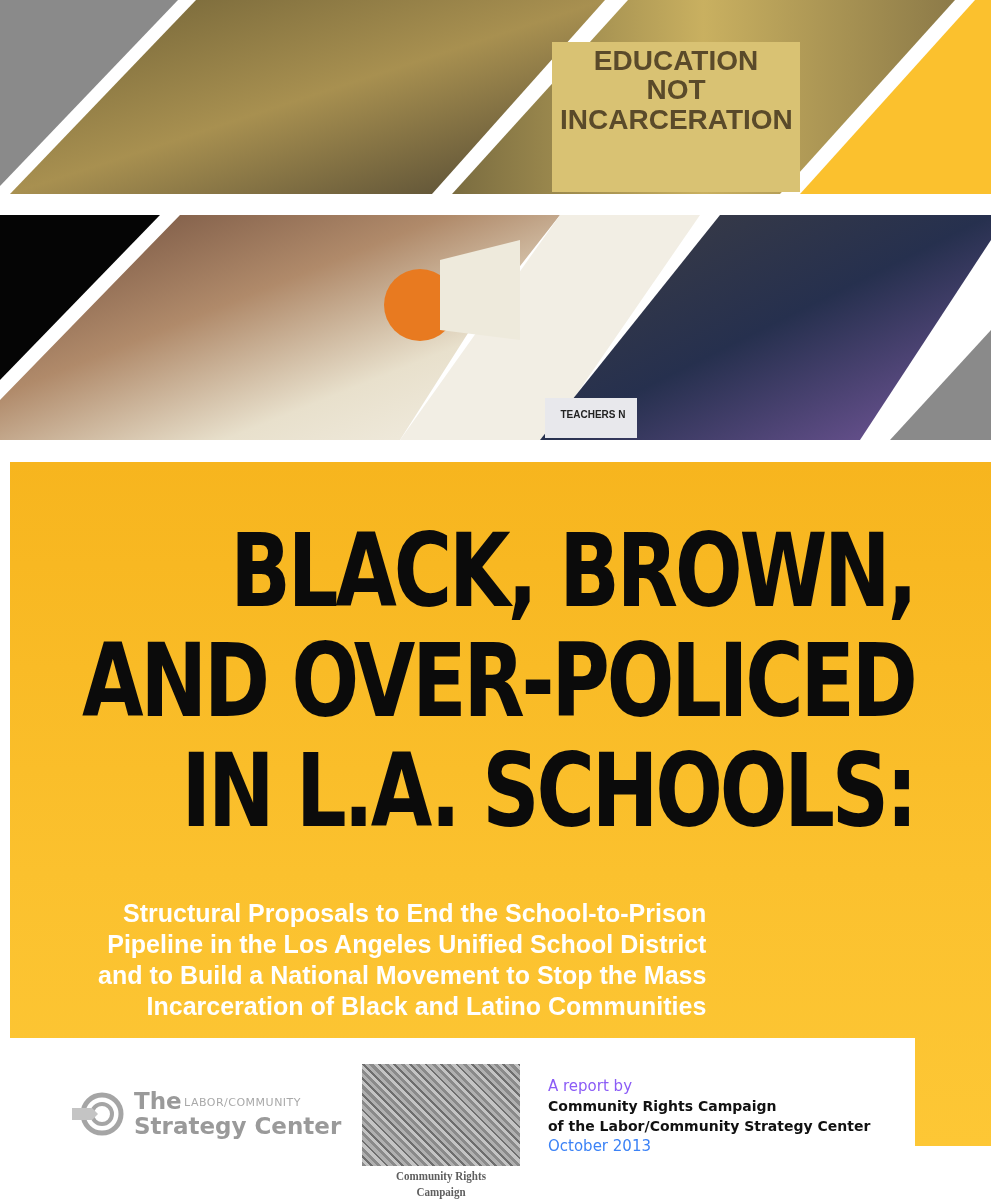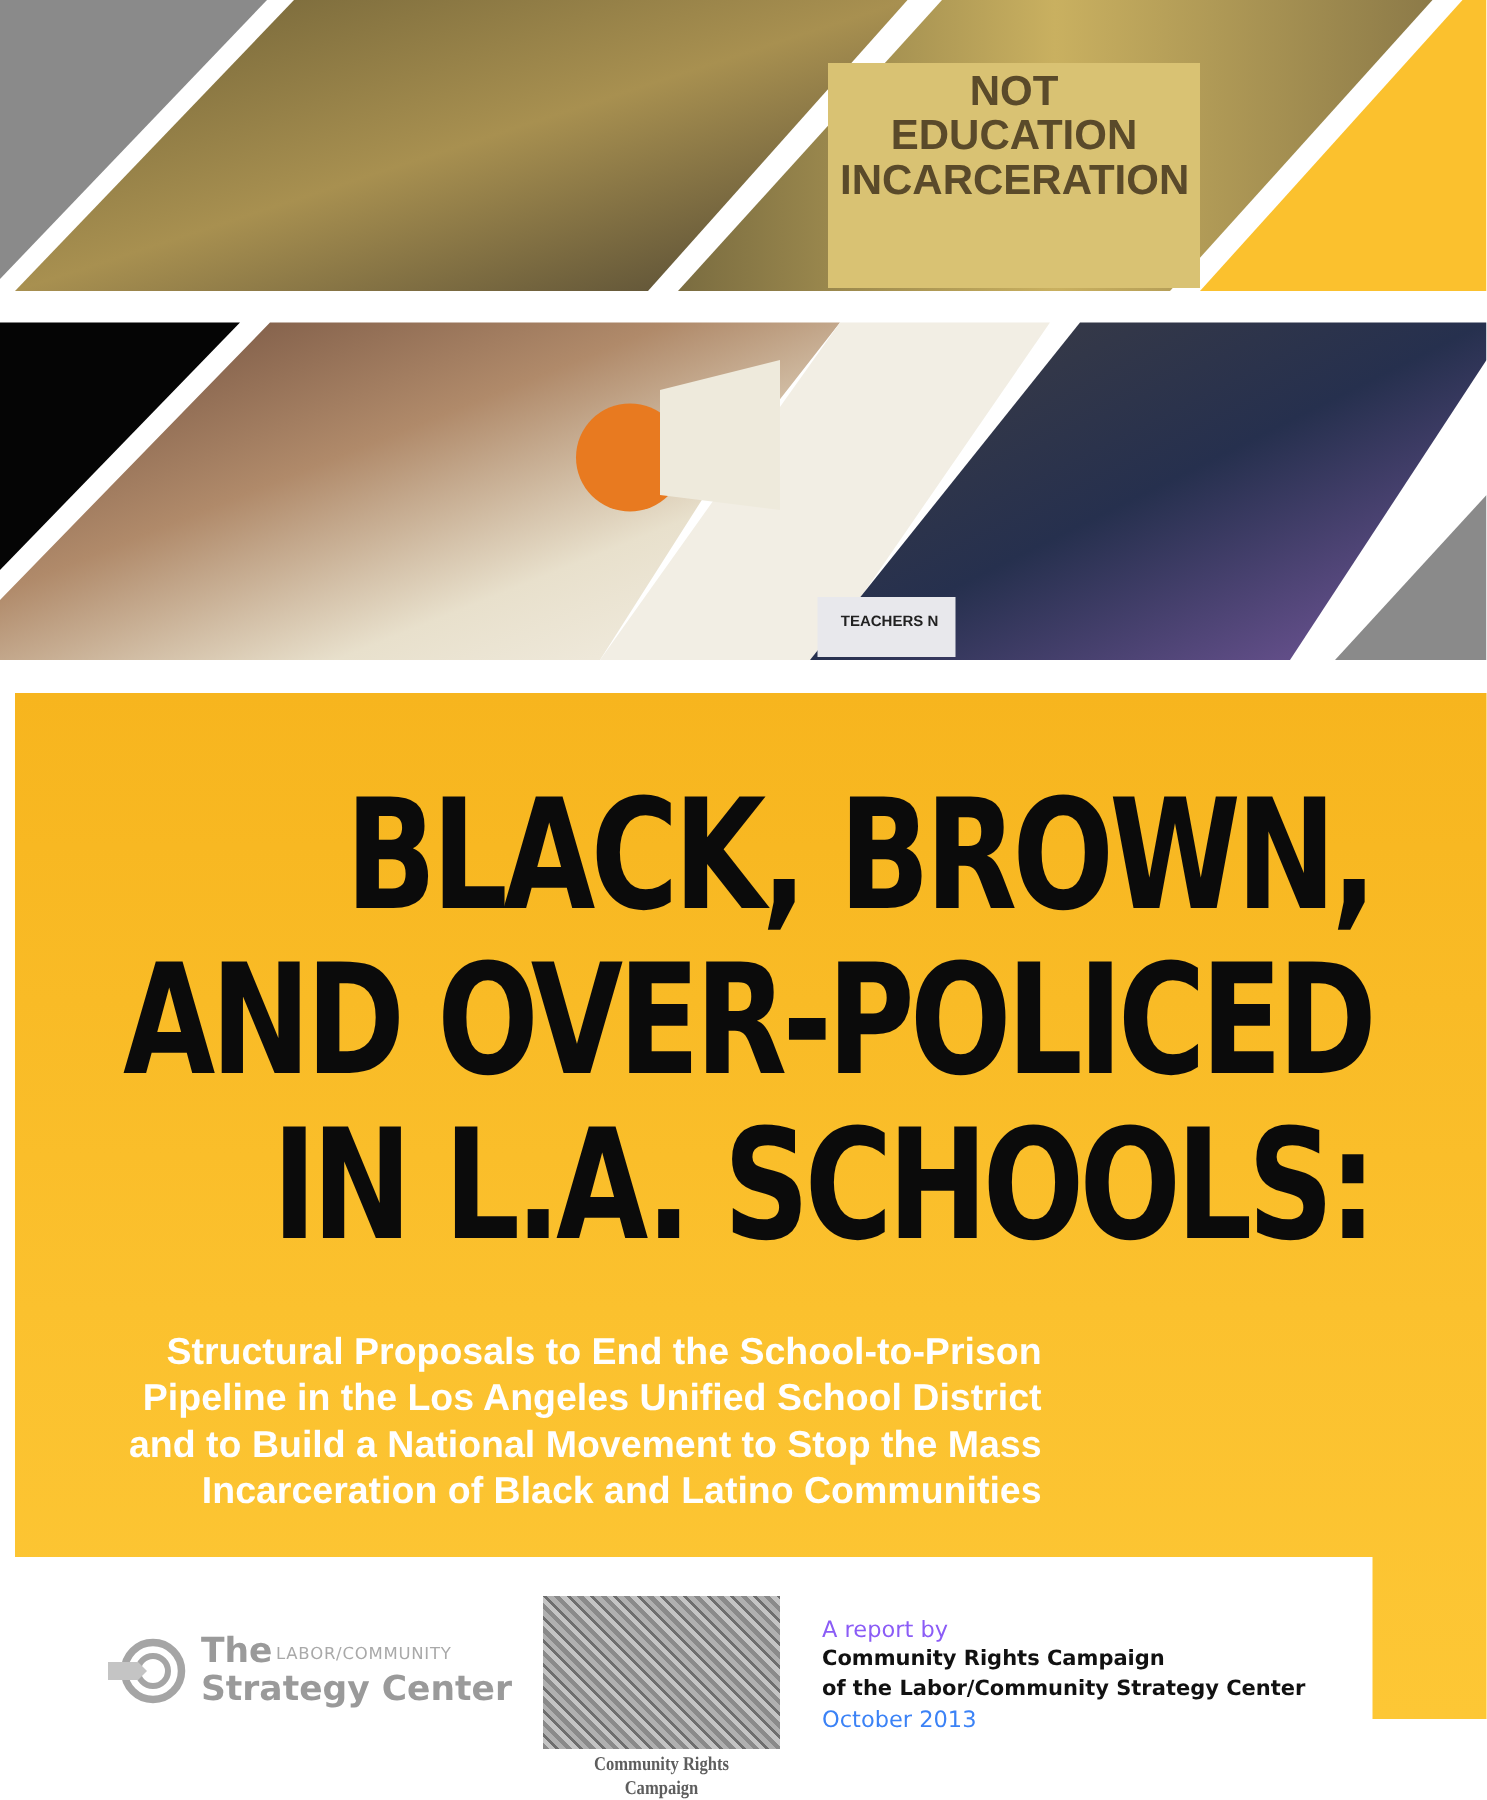--- a/index.html
+++ b/index.html
@@ -2,21 +2,21 @@
 <html><head>
 <meta charset="utf-8">
 <style>
   html, body { margin:0; padding:0; }
   body { width:991px; height:1200px; position:relative; background:#ffffff; overflow:hidden; font-family:"Liberation Sans", sans-serif; }
   .collage { position:absolute; left:0; top:0; width:991px; height:462px; }
   .collage svg { display:block; }
   .sign-text { position:absolute; font-family:"Liberation Sans", sans-serif; font-weight:bold; color:#5a4a2a; text-align:center; line-height:1.05; }
   .yellow-band { position:absolute; left:10px; top:462px; width:991px; height:684px; background:linear-gradient(180deg,#f7b51e 0%,#fbc12e 60%,#fdc735 100%);text-align:right; }
   .title { position:absolute; left:72px; top:54px; margin:0; font-family:"DejaVu Sans", sans-serif; font-weight:bold; font-size:102px; line-height:110px; letter-spacing:-4px; transform:scaleX(0.78); transform-origin:left top; color:#0b0b0b; white-space:nowrap; }
-  .subtitle { position:absolute; left:72px; top:420px; margin:4px; font-family:"Liberation Sans", sans-serif; font-weight:bold; font-size:25px; line-height:31px; color:#ffffff; white-space:nowrap; }
+  .subtitle { position:absolute; left:72px; top:420px; margin:16px; font-family:"Liberation Sans", sans-serif; font-weight:bold; font-size:25px; line-height:31px; color:#ffffff; white-space:nowrap; }
   .footer { position:absolute; left:0; top:1038px; width:915px; height:162px; background:#ffffff; }
   .lcsc-logo { position:absolute; left:72px; top:48px; width:262px; height:56px; }
   .lcsc-mark { position:absolute; left:0; top:6px; width:52px; height:44px; }
   .lcsc-the { position:absolute; left:62px; top:2px; font-family:"DejaVu Sans", sans-serif; font-weight:bold; font-size:23px; color:#9a9a9a; }
   .lcsc-small { position:absolute; left:112px; top:10px; font-family:"DejaVu Sans", sans-serif; font-size:11px; letter-spacing:0.5px; color:#a9a9a9; }
   .lcsc-main { position:absolute; left:62px; top:27px; font-family:"DejaVu Sans", sans-serif; font-weight:bold; font-size:23px; color:#9a9a9a; white-space:nowrap; }
   .crc-logo { position:absolute; left:362px; top:26px; width:158px; height:126px; }
   .crc-photo { position:absolute; left:0; top:0; width:158px; height:102px; background:repeating-linear-gradient(45deg,#8a8a8a 0 3px,#c4c4c4 3px 6px,#6e6e6e 6px 8px,#b0b0b0 8px 11px); }
   .crc-caption { position:absolute; left:0; top:104px; width:158px; text-align:center; font-family:"Liberation Serif", serif; font-weight:bold; font-size:13px; color:#5e5e5e; transform:scaleX(0.85); }
   .credit { position:absolute; left:548px; top:38px; }
@@ -62,22 +62,22 @@
     <polygon points="0,215 160,215 0,380" fill="#050505"></polygon>
     <polygon points="180,215 560,215 470,330 400,440 0,440 0,400" fill="url(#photo3)"></polygon>
     <polygon points="560,215 700,215 545,440 400,440" fill="#f2eee4"></polygon>
     <polygon points="720,215 991,215 991,240 860,440 540,440" fill="url(#photo4)"></polygon>
     <rect x="545" y="398" width="92" height="40" fill="#e8e8ec"></rect>
     <polygon points="991,330 991,440 890,440" fill="#8a8a8a"></polygon>
     <circle cx="420" cy="305" r="36" fill="#e87a20"></circle>
     <polygon points="440,260 520,240 520,340 440,330" fill="#eeeadc"></polygon>
   </svg>
   <div class="sign-text" style="left:560px;top:46px;width:232px;font-size:28px;">
+    <div>EDUCATION</div>
     <div>NOT</div>
-    <div>EDUCATION</div>
     <div>INCARCERATION</div>
   </div>
   <div class="sign-text" style="left:548px;top:410px;width:90px;font-size:10px;color:#222;">TEACHERS N</div>
 </div>
 
 <div class="yellow-band">
   <h1 class="title">
     <div>BLACK, BROWN,</div>
     <div>AND OVER-POLICED</div>
     <div>IN L.A. SCHOOLS:</div>

